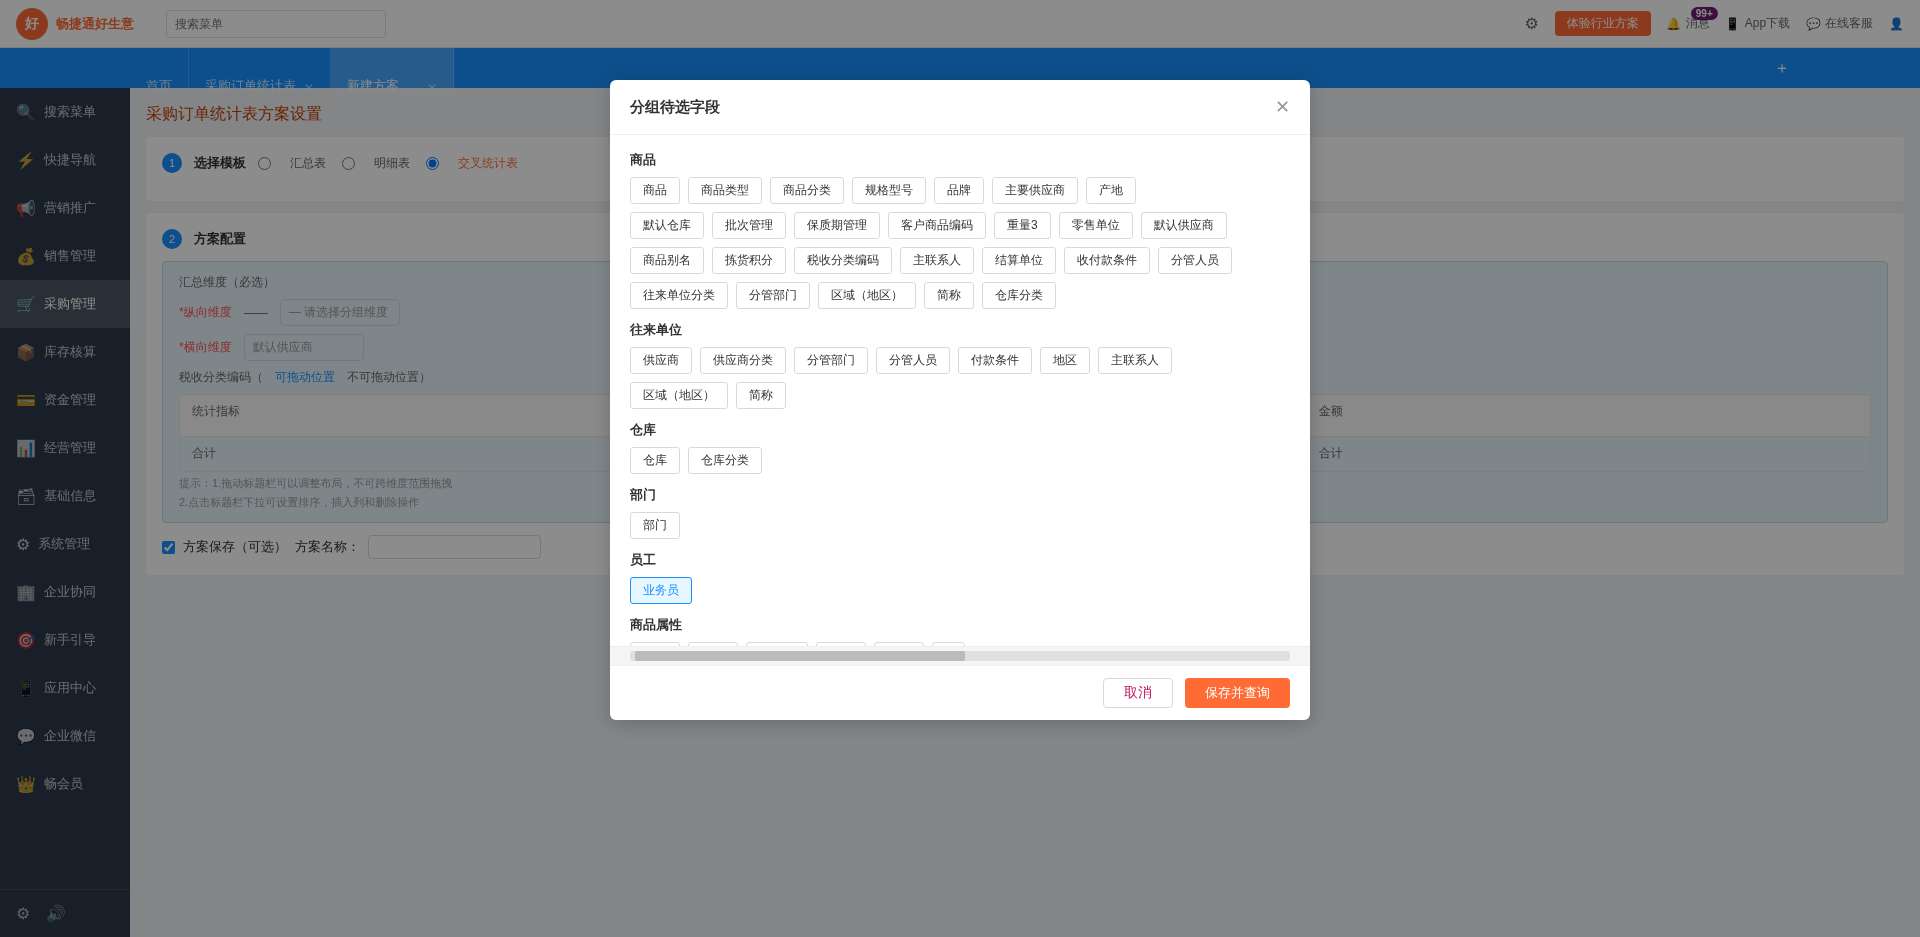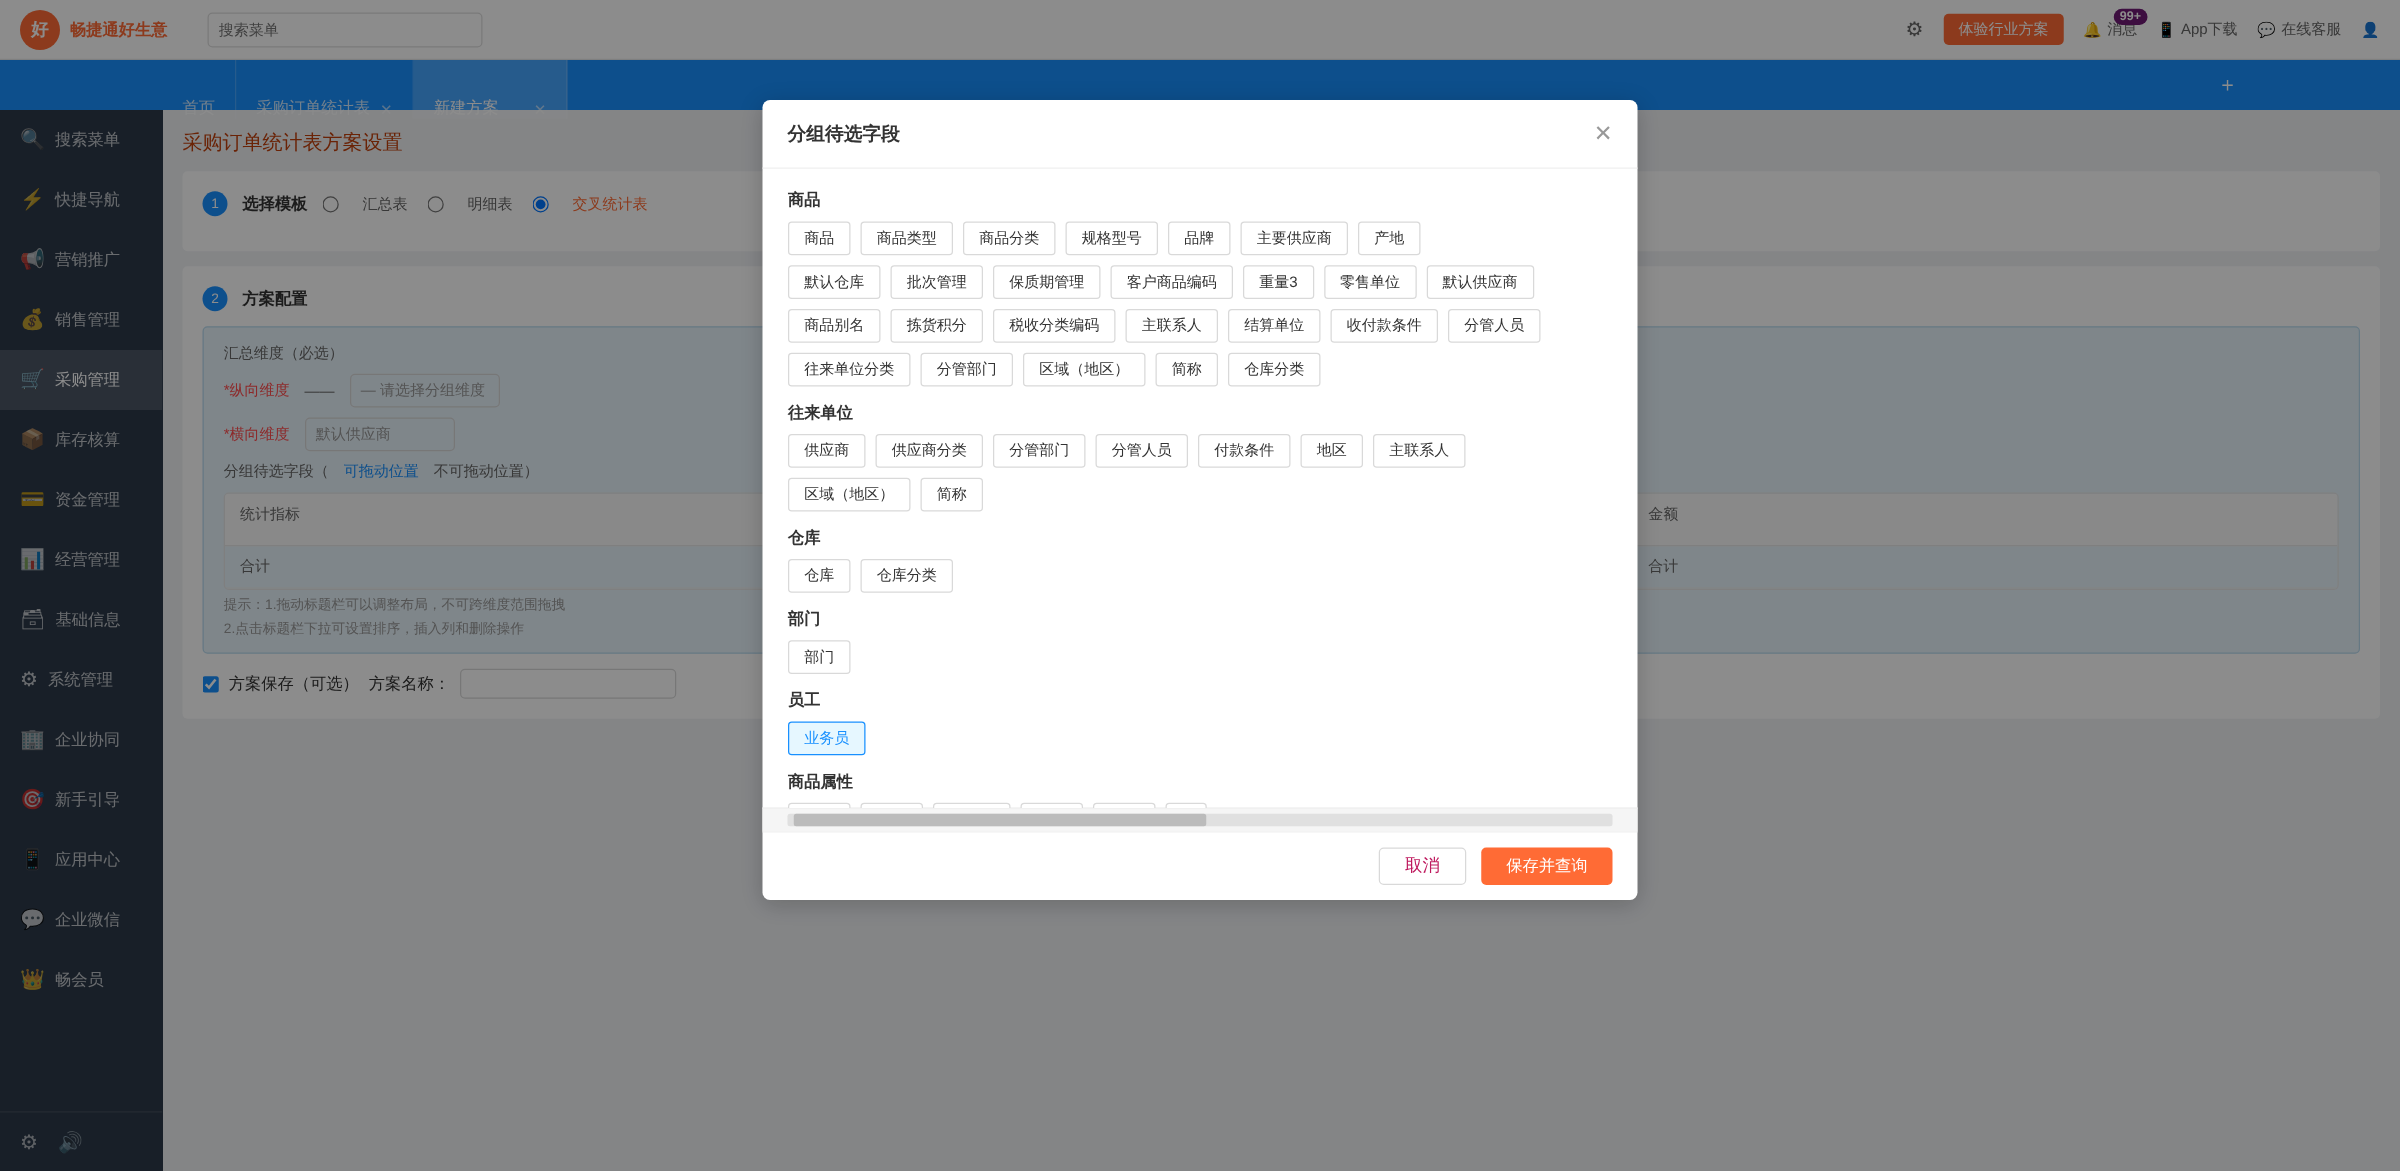--- a/index.html
+++ b/index.html
@@ -455,21 +455,21 @@
       <div class="row-line">
         <span class="required-mark">*纵向维度</span>
         <span> ——</span>
         <div class="input-box">— 请选择分组维度</div>
       </div>
       <div class="row-line">
         <span class="required-mark">*横向维度</span>
         <div class="input-box">默认供应商</div>
       </div>
       <div class="row-line">
-        <span>分组待选字段（</span>
+        <span>税收分类编码（</span>
         <span style="color:#1890ff;">可拖动位置</span>
         <span>不可拖动位置）</span>
       </div>
       <div class="table-area">
         <div class="table-header">
           <div class="table-cell">统计指标</div>
           <div class="table-cell">
             <div class="dropdown-select">
               <span>主数量</span>
               <span>▼</span>

